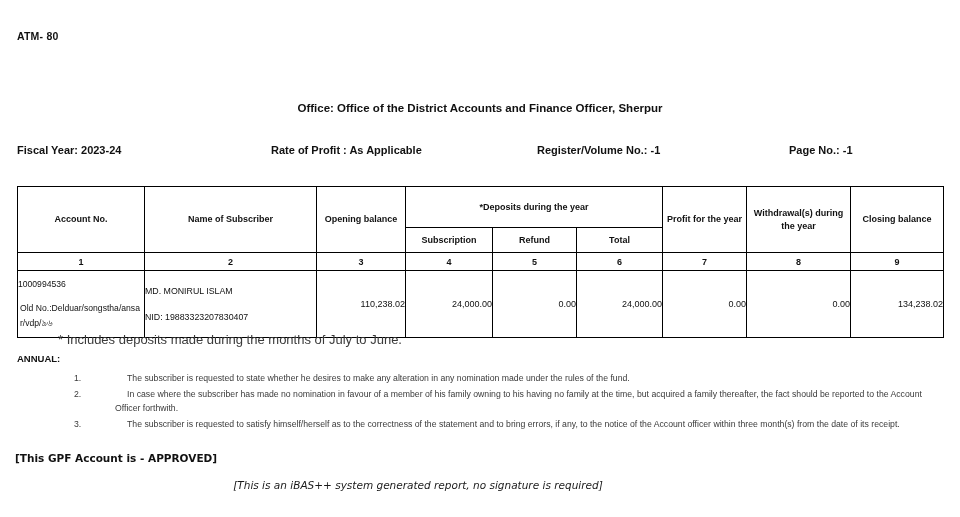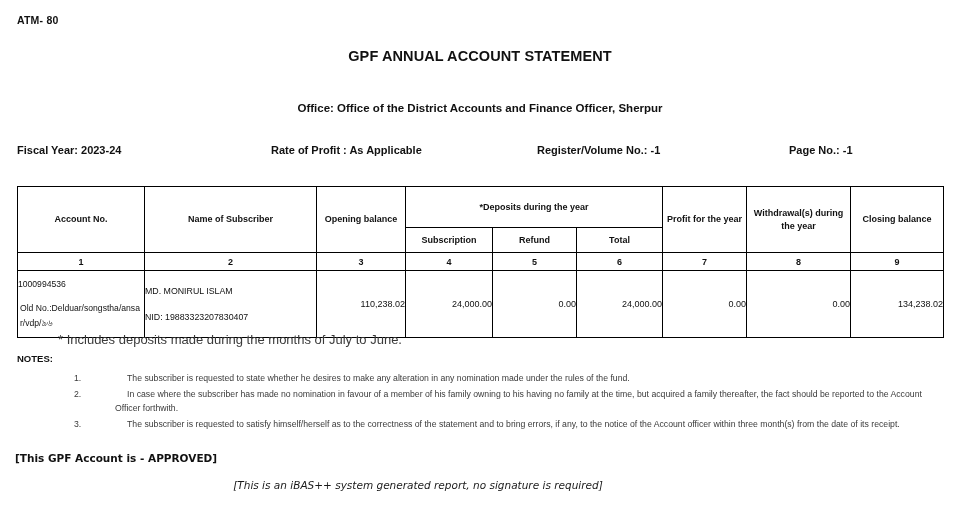--- a/index.html
+++ b/index.html
@@ -19,21 +19,21 @@
     position: relative;
     width: 960px;
     height: 517px;
     box-sizing: border-box;
   }
 
   
   .slug {
     position: absolute;
     left: 17px;
-    top: 14px;
+    top: 30px;
     font-size: 10.5px;
     font-weight: bold;
     letter-spacing: 0.2px;
   }
 
   
   .doc-title {
     position: absolute;
     left: 0;
     top: 48px;
@@ -196,21 +196,20 @@
     color: #1a1a1a;
   }
 </style>
 </head>
 <body>
 
 <div class="page">
 
   <div class="slug">ATM- 80</div>
 
-  <div class="doc-title">GPF ANNUAL ACCOUNT STATEMENT</div>
   <div class="doc-office">Office: Office of the District Accounts and Finance Officer, Sherpur</div>
 
   <div class="meta-row">
     <div class="meta-item m-fy">
       <span>Fiscal Year:</span>
       <span class="meta-val">2023-24</span>
     </div>
     <div class="meta-item m-rop">Rate of Profit : As Applicable</div>
     <div class="meta-item m-reg">Register/Volume No.: -1</div>
     <div class="meta-item m-page">Page No.: -1</div>
@@ -271,21 +270,21 @@
         <td class="cell-num">24,000.00</td>
         <td class="cell-num">0.00</td>
         <td class="cell-num">0.00</td>
         <td class="cell-num">134,238.02</td>
       </tr>
     </tbody>
   </table>
 
   <div class="footnote">* Includes deposits made during the months of July to June.</div>
 
-  <div class="notes-label">NOTES:</div>
+  <div class="notes-label">ANNUAL:</div>
 
   <div class="notes-list">
     <div class="note">
       <span class="note-num">1.</span>
       <span class="note-text">
         <span class="indent-first">The subscriber is requested to state whether he desires to make any alteration in any nomination made under the rules of the fund.</span>
       </span>
     </div>
     <div class="note">
       <span class="note-num">2.</span>

